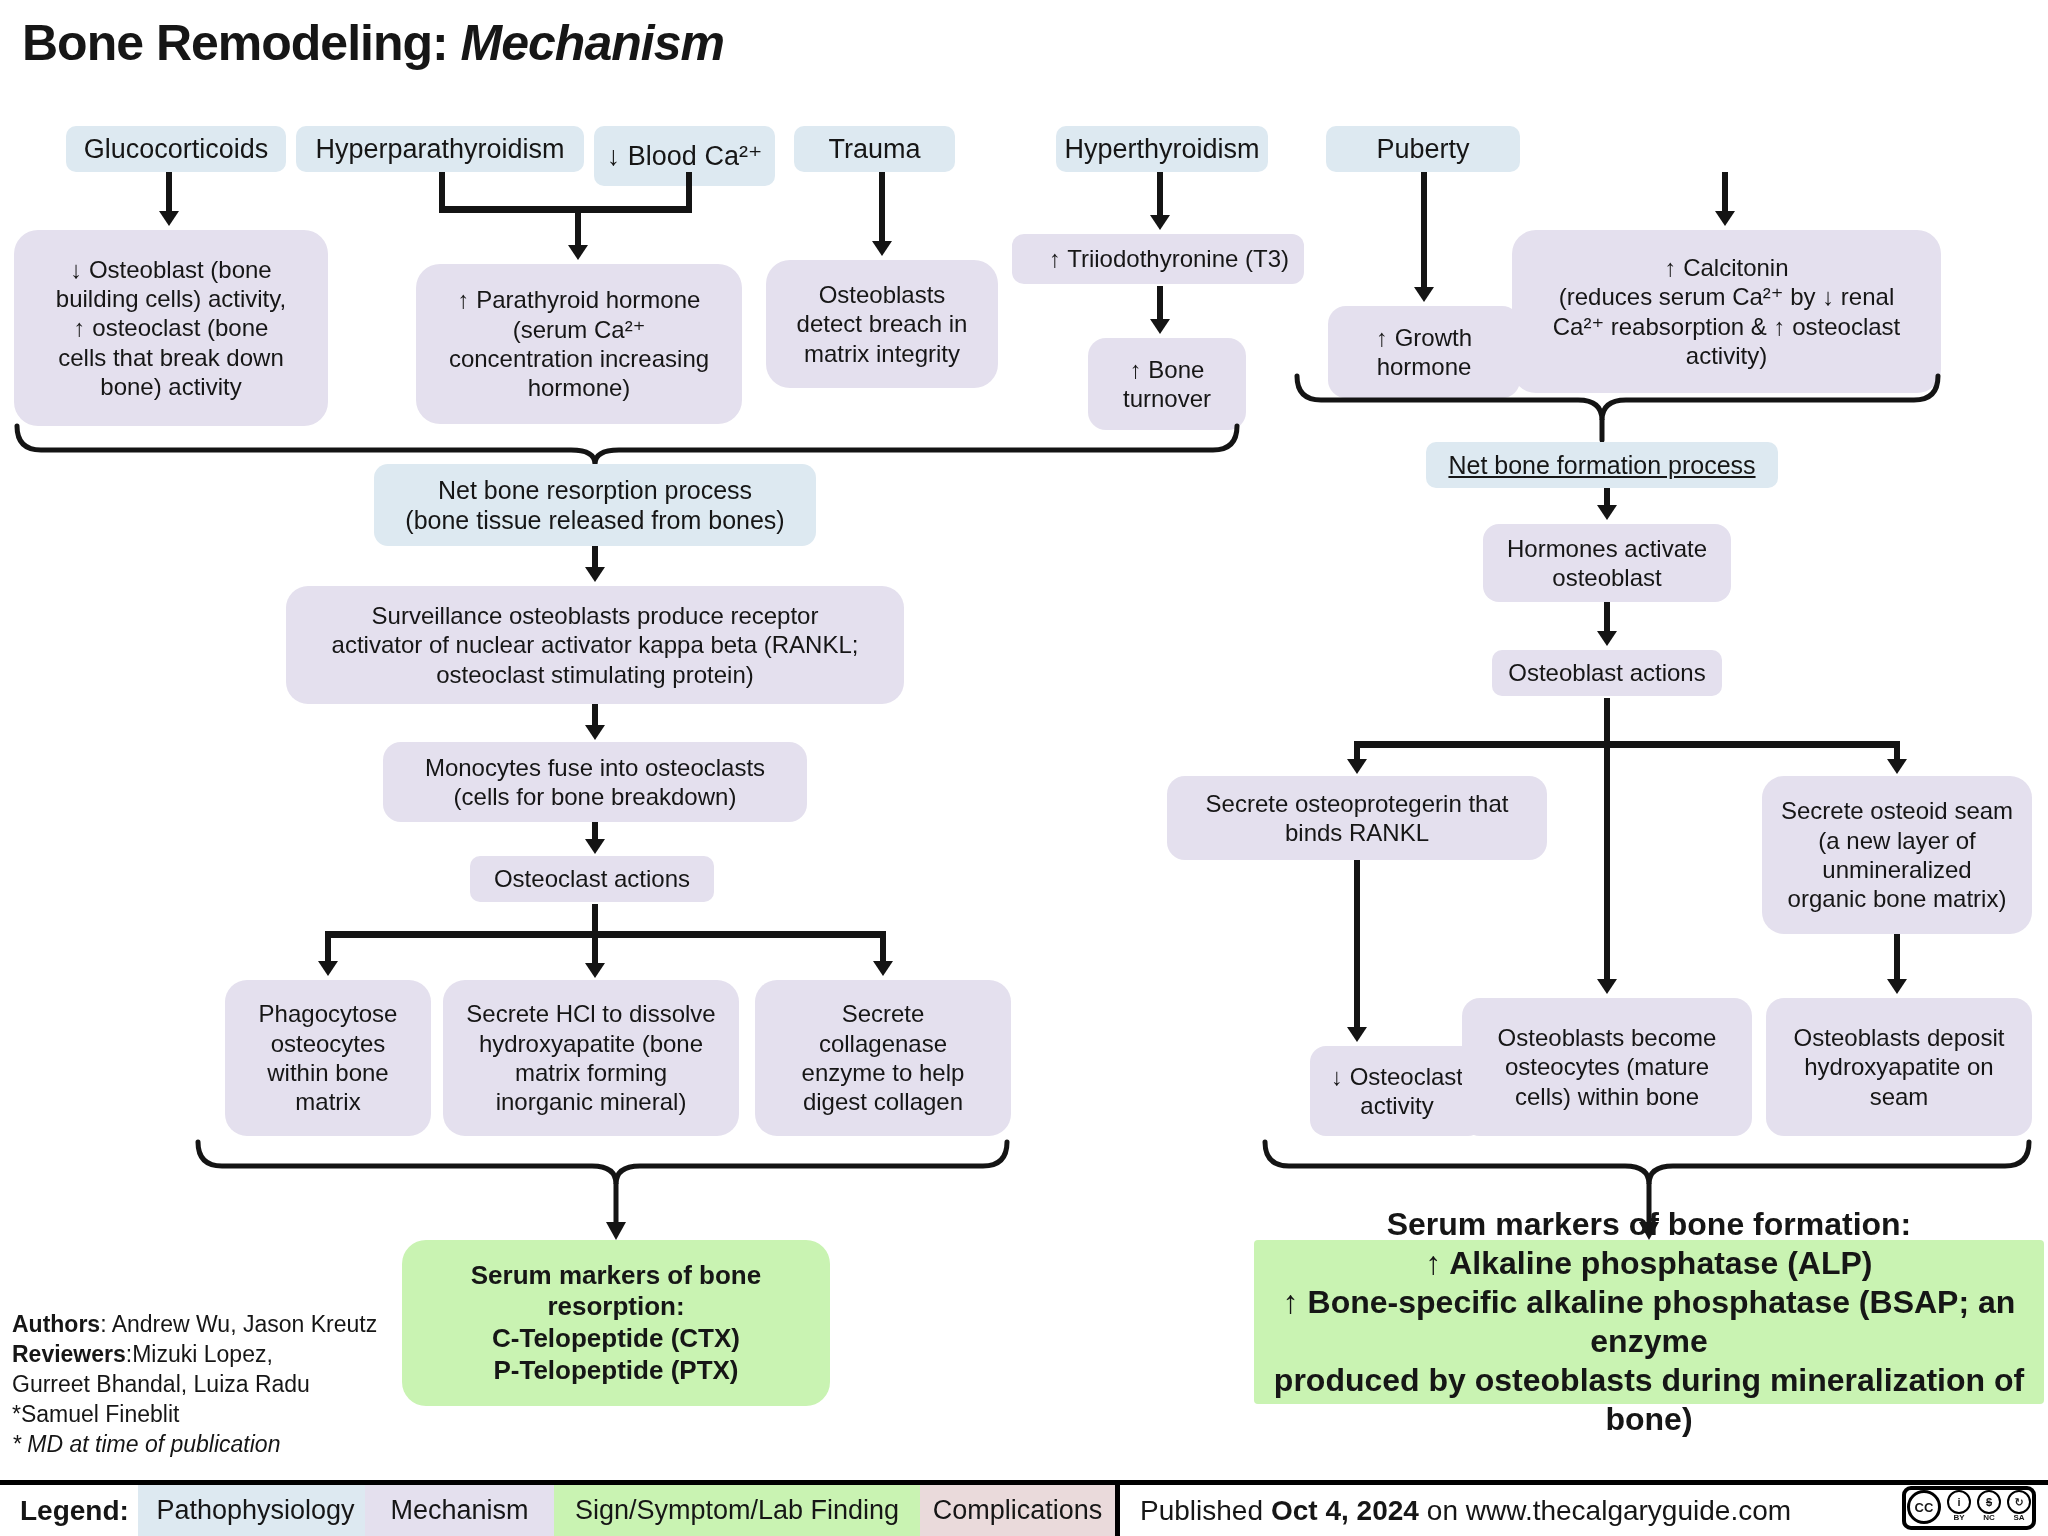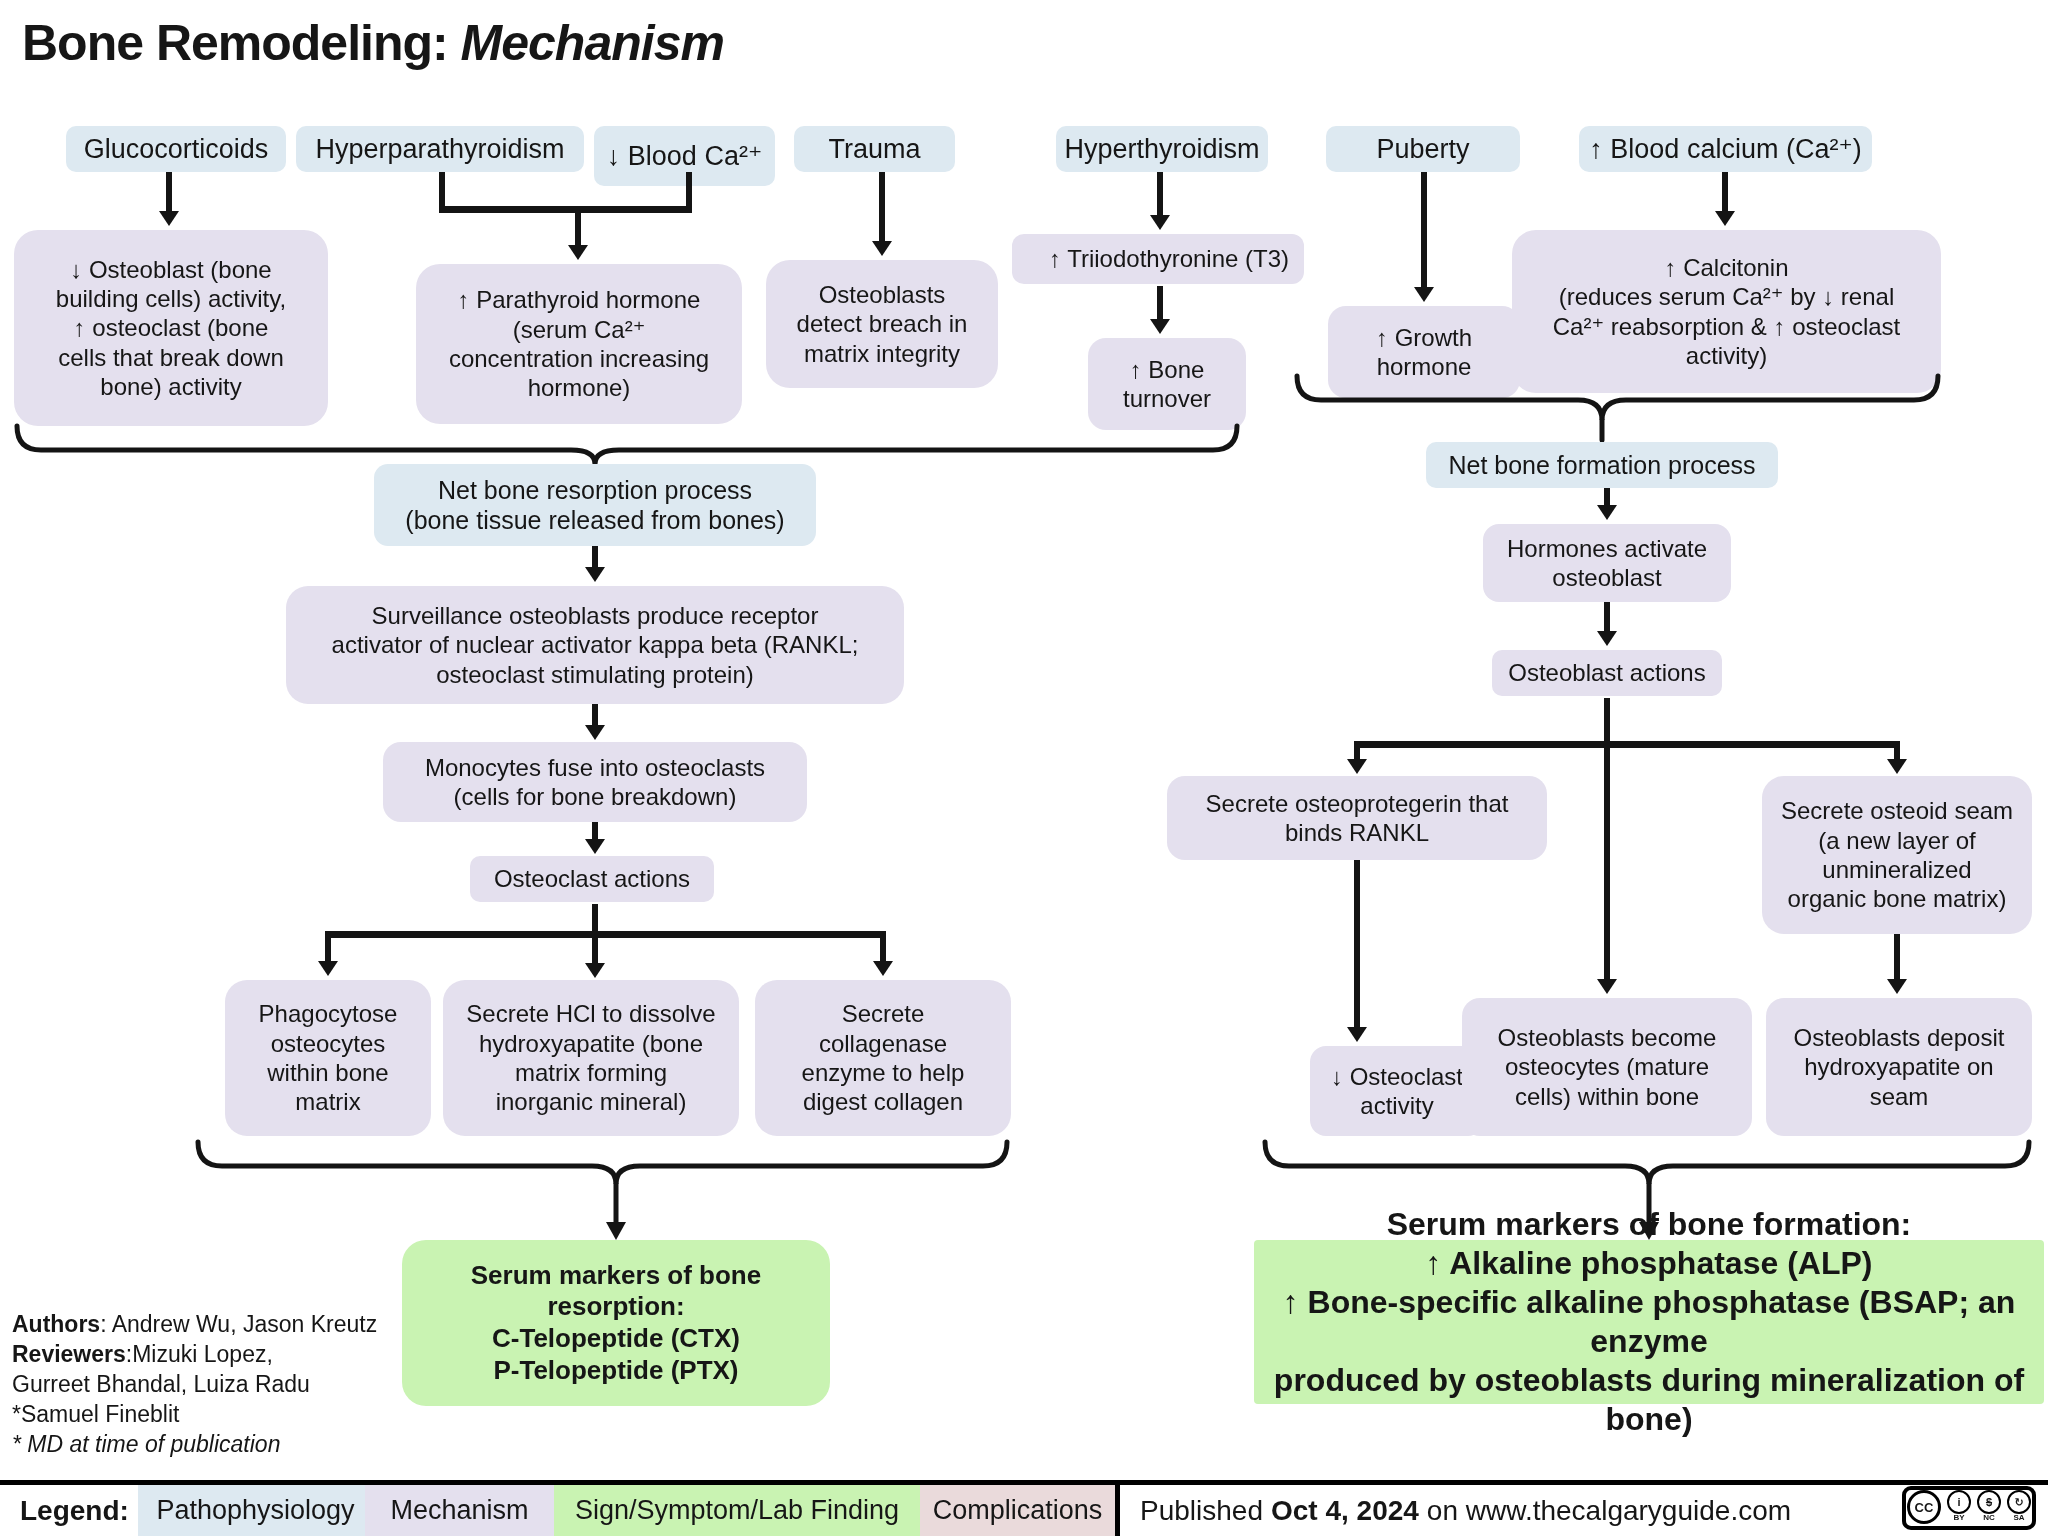--- a/index.html
+++ b/index.html
@@ -54,21 +54,20 @@
 <div class="canvas">
 
   <div class="title"><span>Bone Remodeling:</span> <em>Mechanism</em></div>
 
   <div class="node patho" style="left:66px;top:126px;width:220px;height:46px;border-radius:10px;font-size:27px;">Glucocorticoids</div>
   <div class="node patho" style="left:296px;top:126px;width:288px;height:46px;border-radius:10px;font-size:27px;">Hyperparathyroidism</div>
   <div class="node patho" style="left:594px;top:126px;width:181px;height:60px;border-radius:10px;font-size:27px;">↓ Blood Ca²⁺</div>
   <div class="node patho" style="left:794px;top:126px;width:161px;height:46px;border-radius:10px;font-size:27px;">Trauma</div>
   <div class="node patho" style="left:1056px;top:126px;width:212px;height:46px;border-radius:10px;font-size:27px;">Hyperthyroidism</div>
   <div class="node patho" style="left:1326px;top:126px;width:194px;height:46px;border-radius:10px;font-size:27px;">Puberty</div>
-  <div class="node patho" style="left:1579px;top:126px;width:293px;height:46px;border-radius:10px;font-size:27px;">↑ Blood calcium (Ca²⁺)</div>
 
   <div class="va" style="left:166px;top:172px;height:39px;"></div>
   <div class="vl" style="left:439px;top:172px;height:38px;"></div>
   <div class="vl" style="left:686px;top:172px;height:38px;"></div>
   <div class="hl" style="left:439px;top:206px;width:253px;"></div>
   <div class="va" style="left:575px;top:210px;height:35px;"></div>
   <div class="va" style="left:879px;top:172px;height:69px;"></div>
   <div class="va" style="left:1157px;top:172px;height:43px;"></div>
   <div class="va" style="left:1157px;top:286px;height:33px;"></div>
   <div class="va" style="left:1421px;top:172px;height:115px;"></div>
@@ -100,21 +99,21 @@
     <path d="M3,2 Q3,26 27,26 L557,26 Q581,26 581,40 Q581,26 605,26 L1199,26 Q1223,26 1223,2"></path>
   </svg>
 
   <svg class="brace" style="left:1294px;top:374px;" width="647" height="72">
     <path d="M3,2 Q3,26 27,26 L284,26 Q308,26 308,46 Q308,26 332,26 L620,26 Q644,26 644,2"></path>
     <path d="M308,46 L308,66"></path>
   </svg>
 
   <div class="node patho" style="left:374px;top:464px;width:442px;height:82px;border-radius:14px;font-size:25px;">Net bone resorption process
 (bone tissue released from bones)</div>
-  <div class="node patho" style="left:1426px;top:442px;width:352px;height:46px;border-radius:10px;font-size:25px;">Net bone formation process</div>
+  <div class="node patho" style="left:1426px;top:442px;width:352px;height:46px;border-radius:10px;font-size:25px;text-decoration:underline;">Net bone formation process</div>
 
   <div class="va" style="left:592px;top:546px;height:21px;"></div>
   <div class="node mech" style="left:286px;top:586px;width:618px;height:118px;border-radius:22px;">Surveillance osteoblasts produce receptor
 activator of nuclear activator kappa beta (RANKL;
 osteoclast stimulating protein)</div>
   <div class="va" style="left:592px;top:704px;height:21px;"></div>
   <div class="node mech" style="left:383px;top:742px;width:424px;height:80px;border-radius:18px;">Monocytes fuse into osteoclasts
 (cells for bone breakdown)</div>
   <div class="va" style="left:592px;top:822px;height:17px;"></div>
   <div class="node mech" style="left:470px;top:856px;width:244px;height:46px;border-radius:10px;">Osteoclast actions</div>

